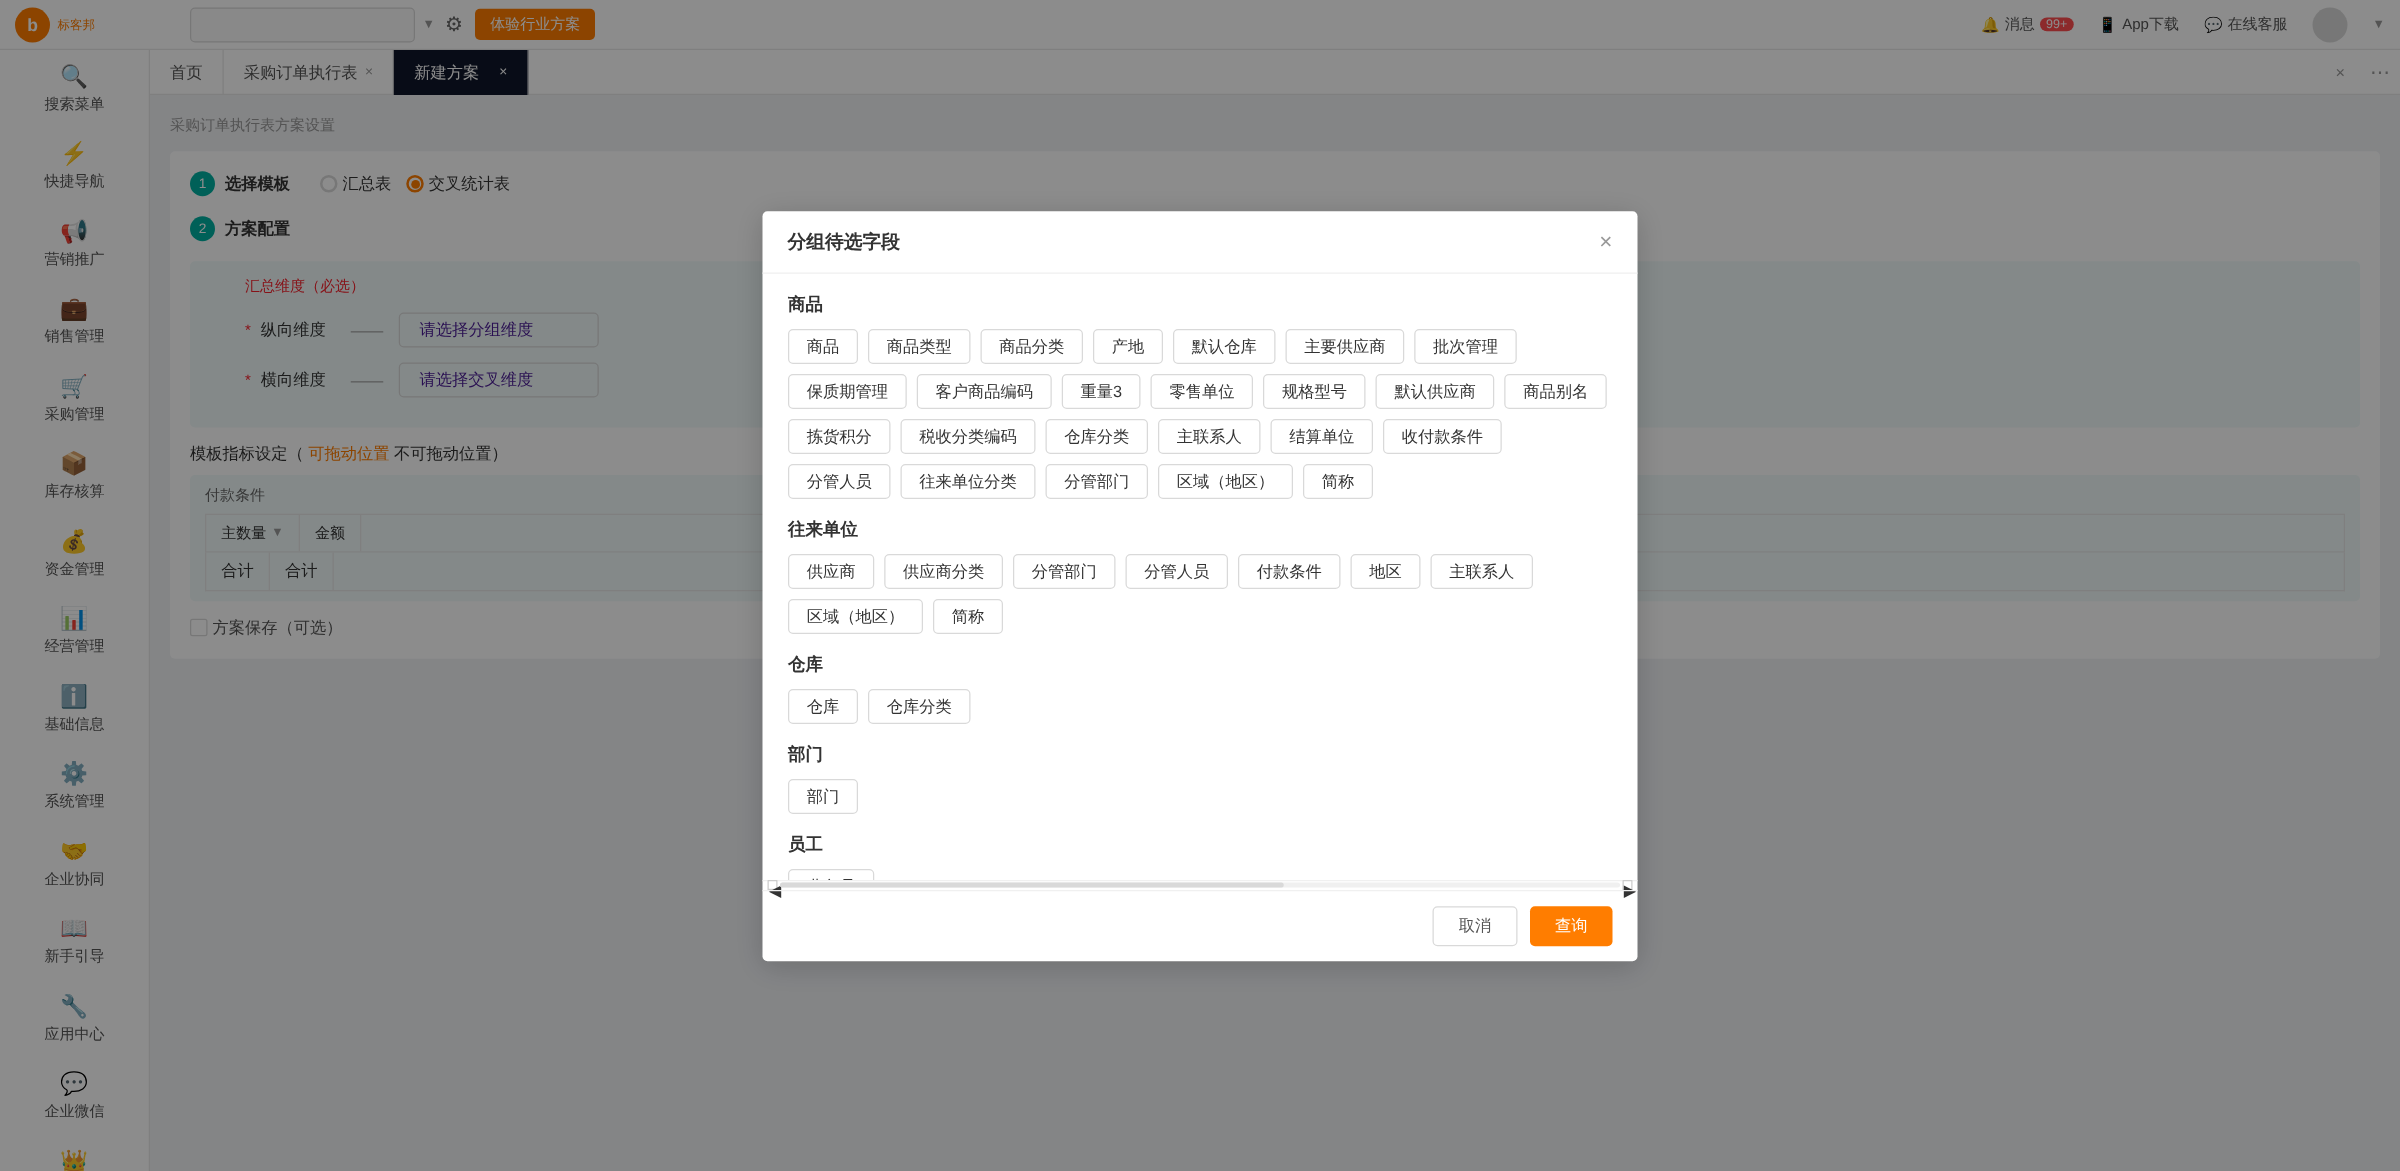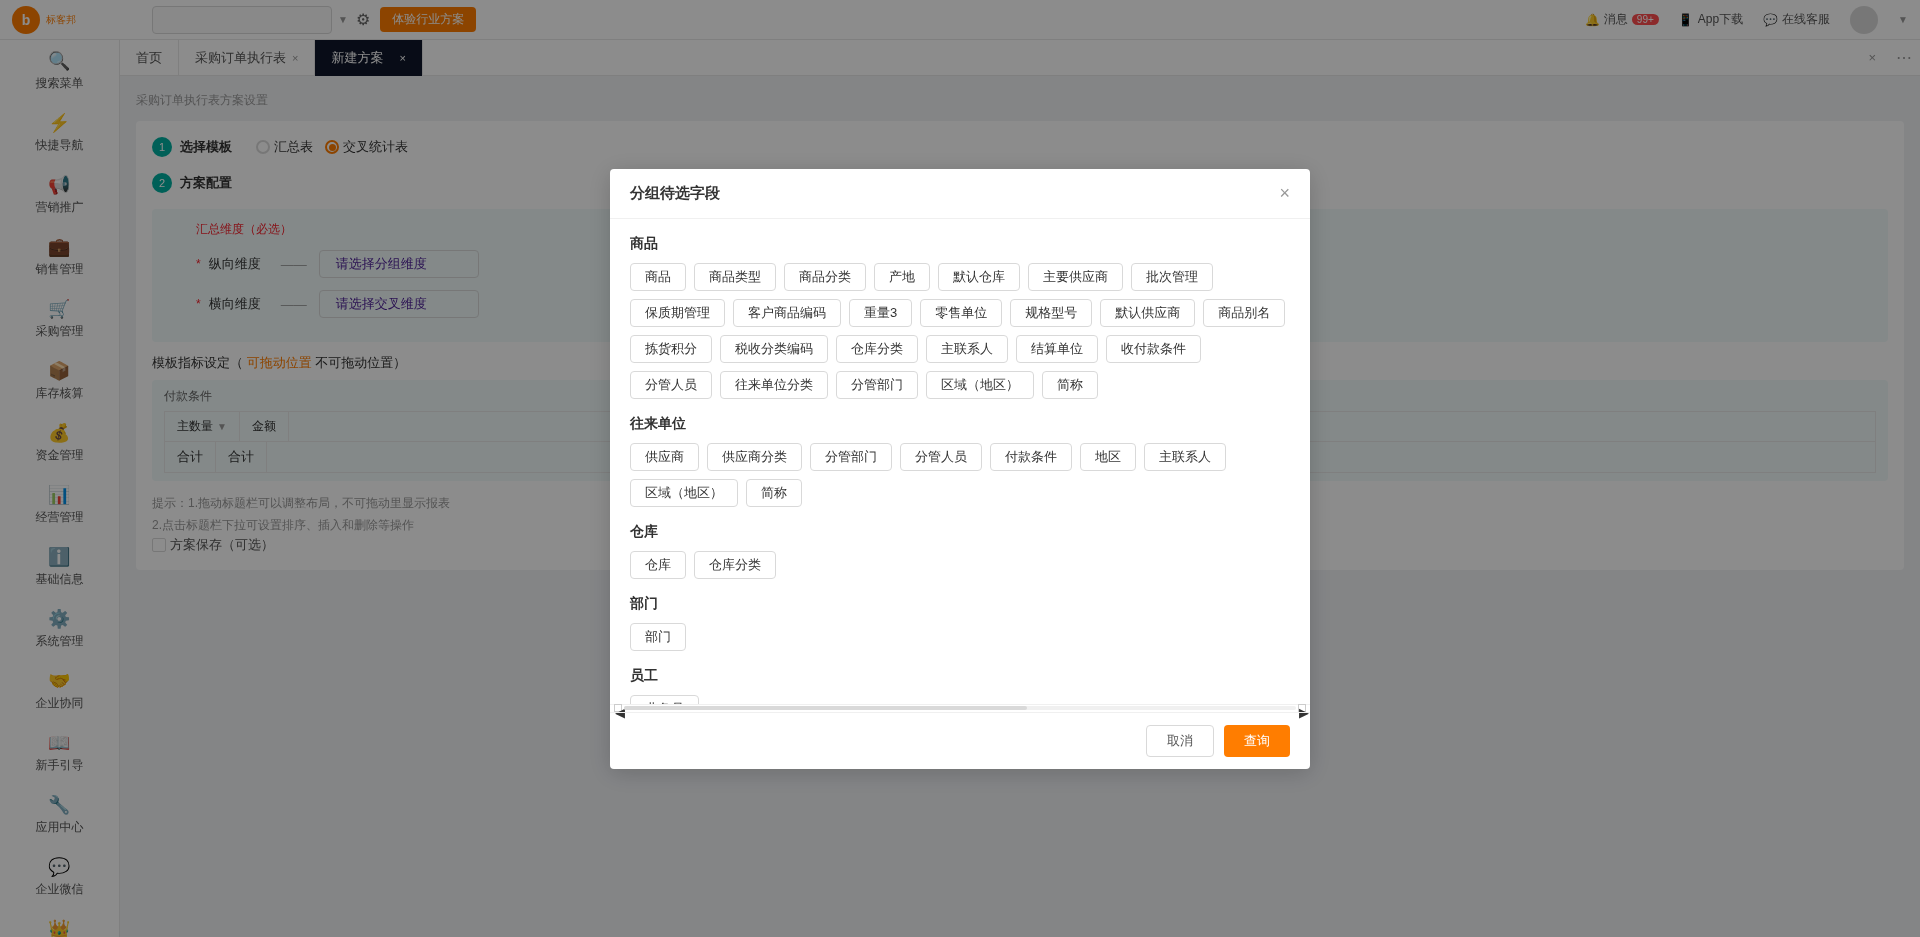--- a/index.html
+++ b/index.html
@@ -265,24 +265,20 @@
         <div class="stats-cell">
           <span>金额</span>
         </div>
       </div>
       <div style="display:flex;gap:0;border:1px solid #e8e8e8;border-top:none;">
         <div class="table-data-cell">合计</div>
         <div class="table-data-cell">合计</div>
       </div>
     </div>
 
-    <div class="tips-area">
-      <div>提示：1.拖动标题栏可以调整布局，不可拖动里显示报表</div>
-      <div>2.点击标题栏下拉可设置排序、插入和删除等操作</div>
-    </div>
 
     <div class="footer-row">
       <label class="checkbox-item">
         <span class="checkbox-box"></span>
         <span>方案保存（可选）</span>
       </label>
     </div>
   </div>
 </div>
 

